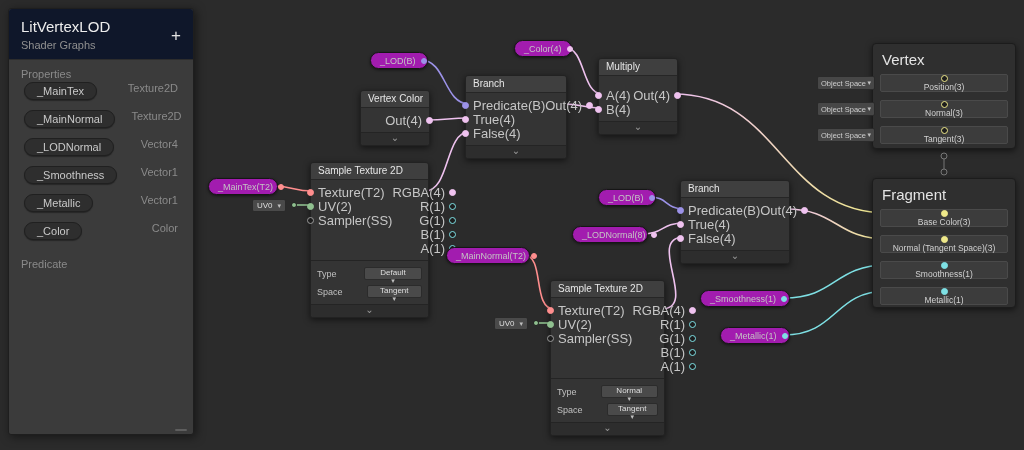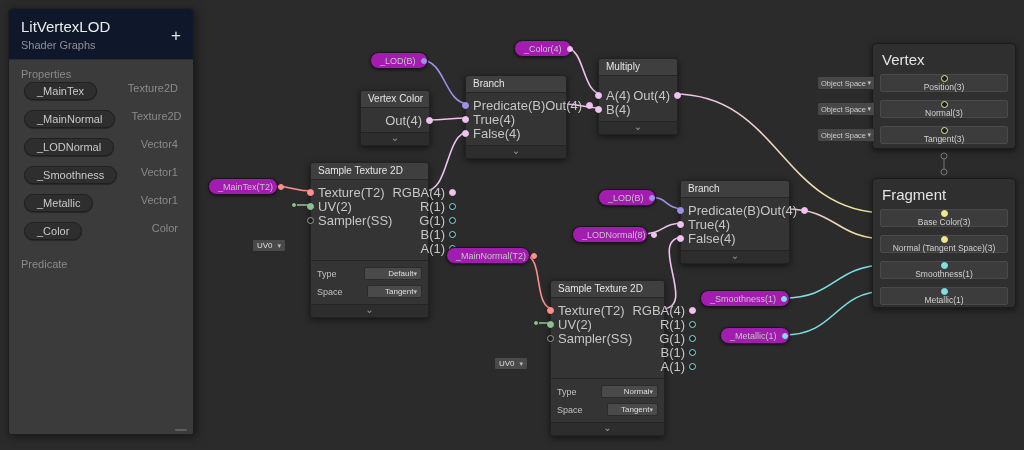--- a/index.html
+++ b/index.html
@@ -49,22 +49,22 @@
   .c-v2 { --pc:#8FC08F; }
   .c-v3 { --pc:#EEE88A; }
   .c-v4 { --pc:#EFC2EF; }
   .c-tx { --pc:#FF8E8E; }
   .c-ss { --pc:#9A9A9A; }
   .nctrl { border-top:1px solid #242424; padding:2px 0; }
   .crow { display:flex; justify-content:space-between; align-items:center; height:15px; margin:3px 6px;gap:24px; }
   .clbl { font-size:9px; color:#C0C0C0; }
   .cdd {
     width:58px; height:13px; background:#4A4A4A; border:1px solid #2B2B2B;
-    border-radius:2px; display:flex; justify-content:flex-end; align-items:center;
-    padding:0 4px; font-size:8px; color:#DFDFDF;
+    border-radius:2px; display:flex; justify-content:space-between; align-items:center;
+    padding:0 4px; font-size:8px; color:#DFDFDF;flex-direction:column;
   }
   .arr { font-size:7px; color:#BFBFBF; }
   .nfoot {
     height:13px; text-align:center; line-height:9px; font-size:10px; color:#9A9A9A;
     background:#2D2D2D; border-top:1px solid #242424; border-radius:0 0 3px 3px;
   }
 
   
   .gpill {
     position:absolute; height:17px; background:#a21caf;
@@ -72,21 +72,21 @@
     display:flex; align-items:center; justify-content:space-between;
     padding:0 4px 0 9px; font-size:9px; color:#C4C4C4;
     box-shadow:0 1px 3px rgba(0,0,0,.55); white-space:nowrap;
   }
   .gpill .dot { width:6px; height:6px; margin-left:5px; }
 
   
   .uvdd {
     position:absolute; height:13px; background:#4A4A4A; border:1px solid #2A2A2A;
     border-radius:2px; display:flex; align-items:center; gap:5px;
-    padding:0 4px; font-size:8px; color:#DFDFDF;margin-top:40px;
+    padding:0 4px; font-size:8px; color:#DFDFDF;
   }
   .uvport { position:absolute; width:6px; height:6px; border-radius:50%;
     background:#8FC08F; border:1px solid #1D1D1D; }
 
   
   .block {
     position:absolute; background:#2F2F2F; border:1px solid #1C1C1C;
     border-radius:4px; box-shadow:0 2px 6px rgba(0,0,0,.55);
   }
   .blk-title { font-size:15px; color:#E4E4E4; padding:7px 9px 6px; }

